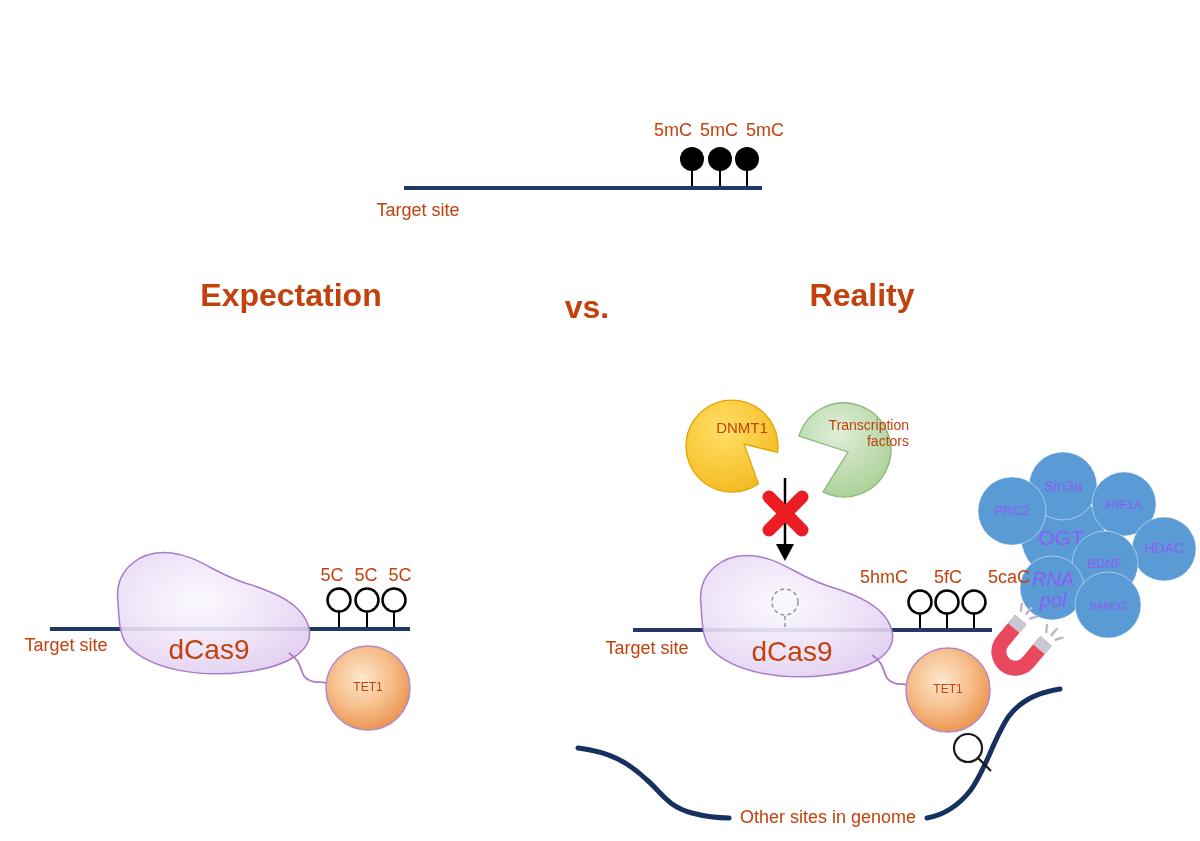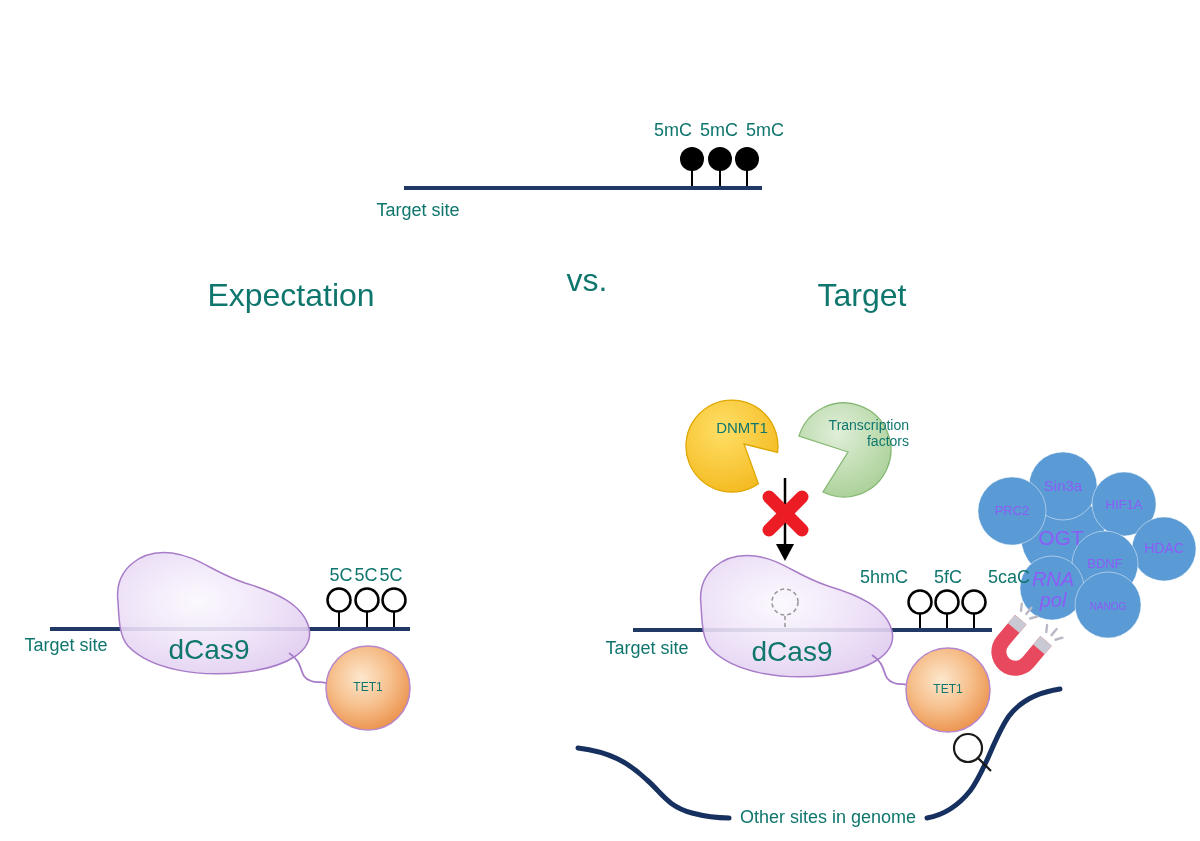--- a/index.html
+++ b/index.html
@@ -11,24 +11,24 @@
     overflow: hidden;
     font-family: "Liberation Sans", sans-serif;
     color: #111111;
   }
   .art { position: absolute; left: 0; top: 0; }
   .lbl {
     position: absolute;
     transform: translate(-50%, -50%);
     white-space: nowrap;
     text-align: center;
-    color: #0f766e;
+    color: #c2410c;
     line-height: 1.1;
   }
-  .heading { font-size: 32px; }
+  .heading { font-size: 32px; font-weight: bold; }
   .site    { font-size: 18px; }
   .marksrow { display: flex; font-size: 18px; }
   .protein { font-size: 28px; }
   .effector { font-size: 12px; }
   .enzyme  { font-size: 15px; }
   .tf      { font-size: 14px; white-space: normal; width: 124px; line-height: 1.15; text-align: right; }
   .genome  { font-size: 18px; }
   .bubble-lbl { color: #8b5cf6; }
   .wrap2 { white-space: normal; font-style: italic; }
 </style>
@@ -158,24 +158,24 @@
   </svg>
 
   <div class="lbl marksrow" style="left:719px; top:131px; gap:8px">
     <span>5mC</span>
     <span>5mC</span>
     <span>5mC</span>
   </div>
   <div class="lbl site" style="left:418px; top:211px">Target site</div>
 
   <div class="lbl heading" style="left:291px; top:296px">Expectation</div>
-  <div class="lbl heading" style="left:587px; top:281px">vs.</div>
-  <div class="lbl heading" style="left:862px; top:296px">Target</div>
-
-  <div class="lbl marksrow" style="left:366px; top:576px; gap:2px">
+  <div class="lbl heading" style="left:587px; top:308px">vs.</div>
+  <div class="lbl heading" style="left:862px; top:296px">Reality</div>
+
+  <div class="lbl marksrow" style="left:366px; top:576px; gap:11px">
     <span>5C</span>
     <span>5C</span>
     <span>5C</span>
   </div>
   <div class="lbl site" style="left:66px; top:646px">Target site</div>
   <div class="lbl protein" style="left:209px; top:650px">dCas9</div>
   <div class="lbl effector" style="left:368px; top:688px">TET1</div>
 
   <div class="lbl enzyme" style="left:742px; top:428px">DNMT1</div>
   <div class="lbl tf" style="left:847px; top:433px">Transcription factors</div>

